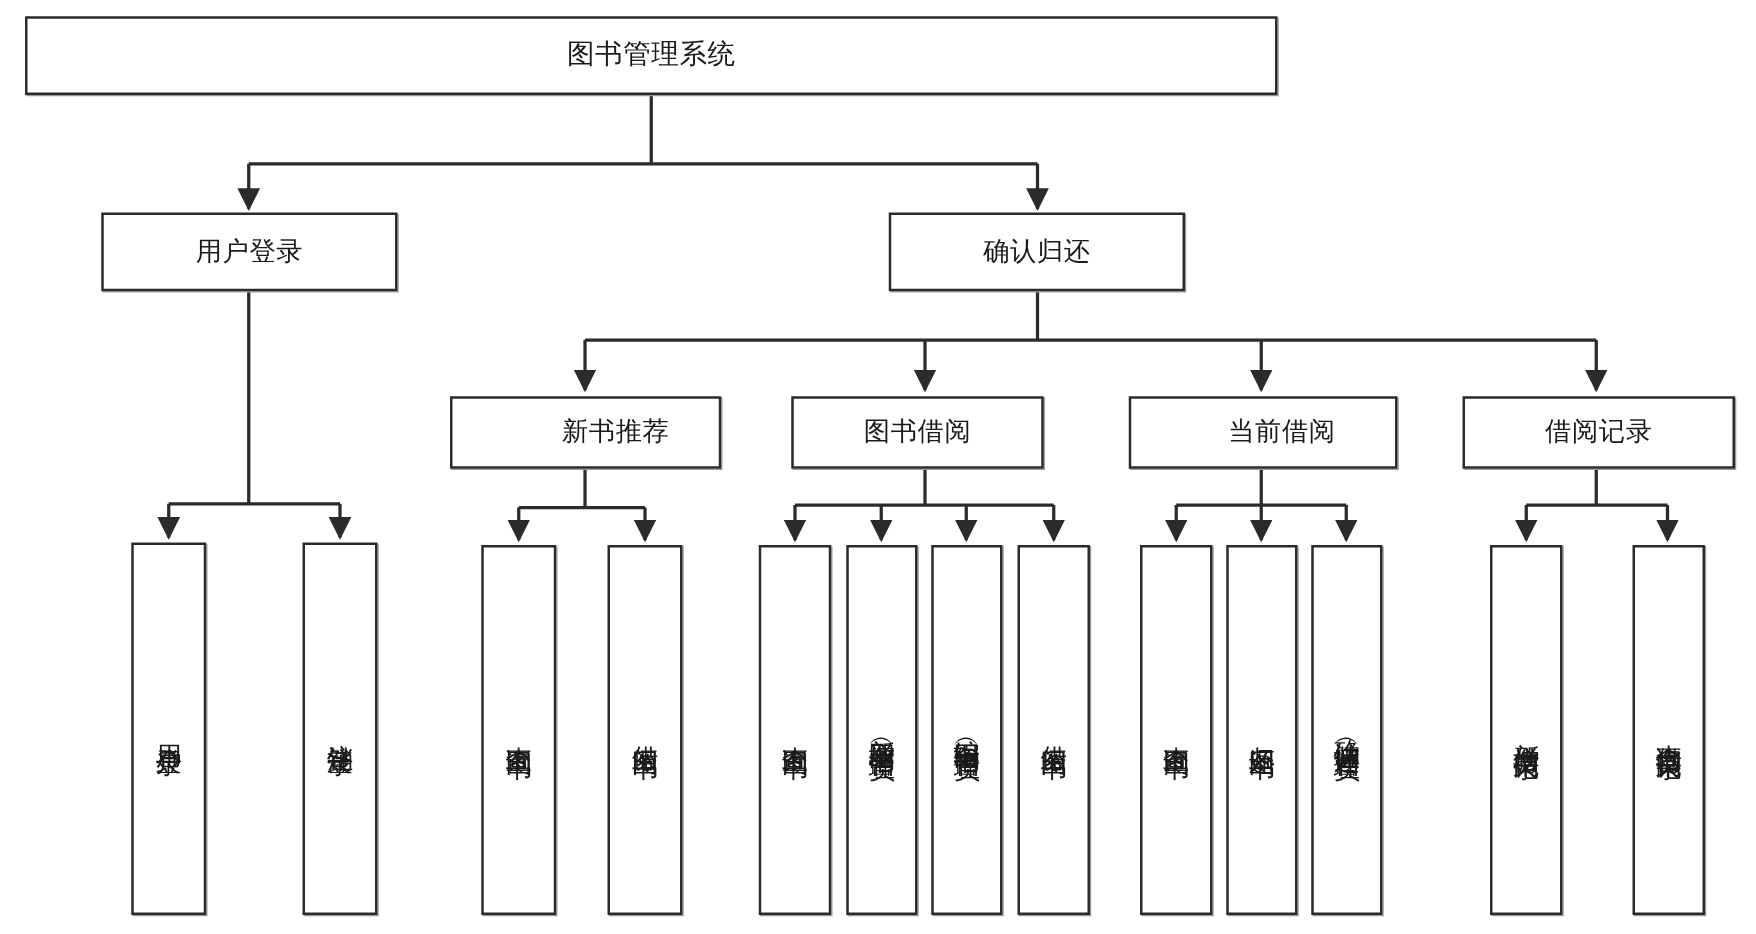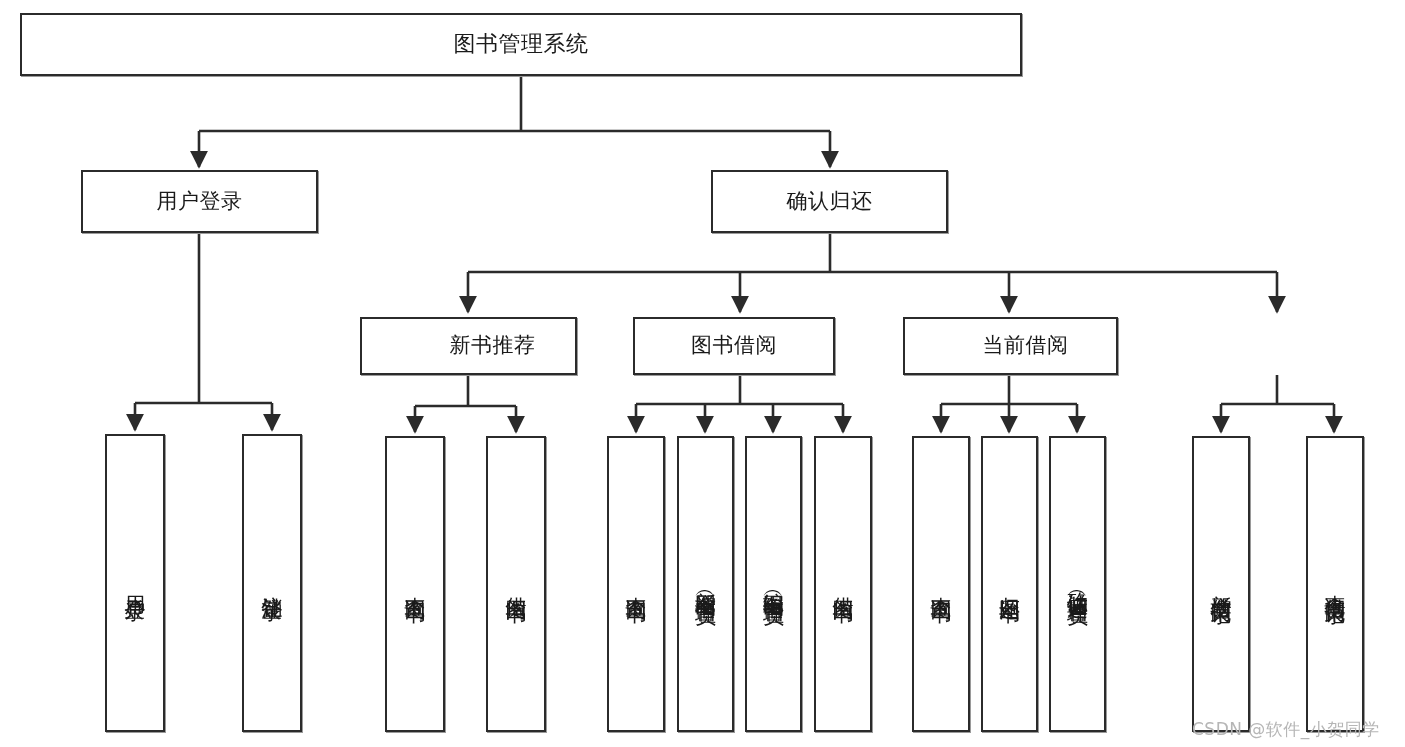--- a/index.html
+++ b/index.html
@@ -147,20 +147,23 @@
   </div>
 
   <div class="node horiz" style="left:633px; top:317px; width:202px; height:58px;">
     <span class="label">图书借阅</span>
   </div>
 
   <div class="node horiz" style="left:903px; top:317px; width:215px; height:58px;padding-left:30px;">
     <span class="label">当前借阅</span>
   </div>
 
+  <div class="node horiz" style="left:1170px; top:317px; width:218px; height:58px;">
+    <span class="label">借阅记录</span>
+  </div>
 
   <div class="node vert" style="left:105px; top:434px; width:60px; height:298px;">
     <span class="label">用户登录</span>
   </div>
 
   <div class="node vert" style="left:242px; top:434px; width:60px; height:298px;">
     <span class="label">注销登录</span>
   </div>
 
   <div class="node vert" style="left:385px; top:436px; width:60px; height:296px;">
@@ -200,15 +203,14 @@
   </div>
 
   <div class="node vert" style="left:1192px; top:436px; width:58px; height:296px;">
     <span class="label">新增借阅记录</span>
   </div>
 
   <div class="node vert" style="left:1306px; top:436px; width:58px; height:296px;">
     <span class="label">查询借阅记录</span>
   </div>
 
-  <div class="watermark" style="left:1192px; top:718px;">CSDN @软件_小贺同学</div>
 
 </div>
 
 </body></html>

